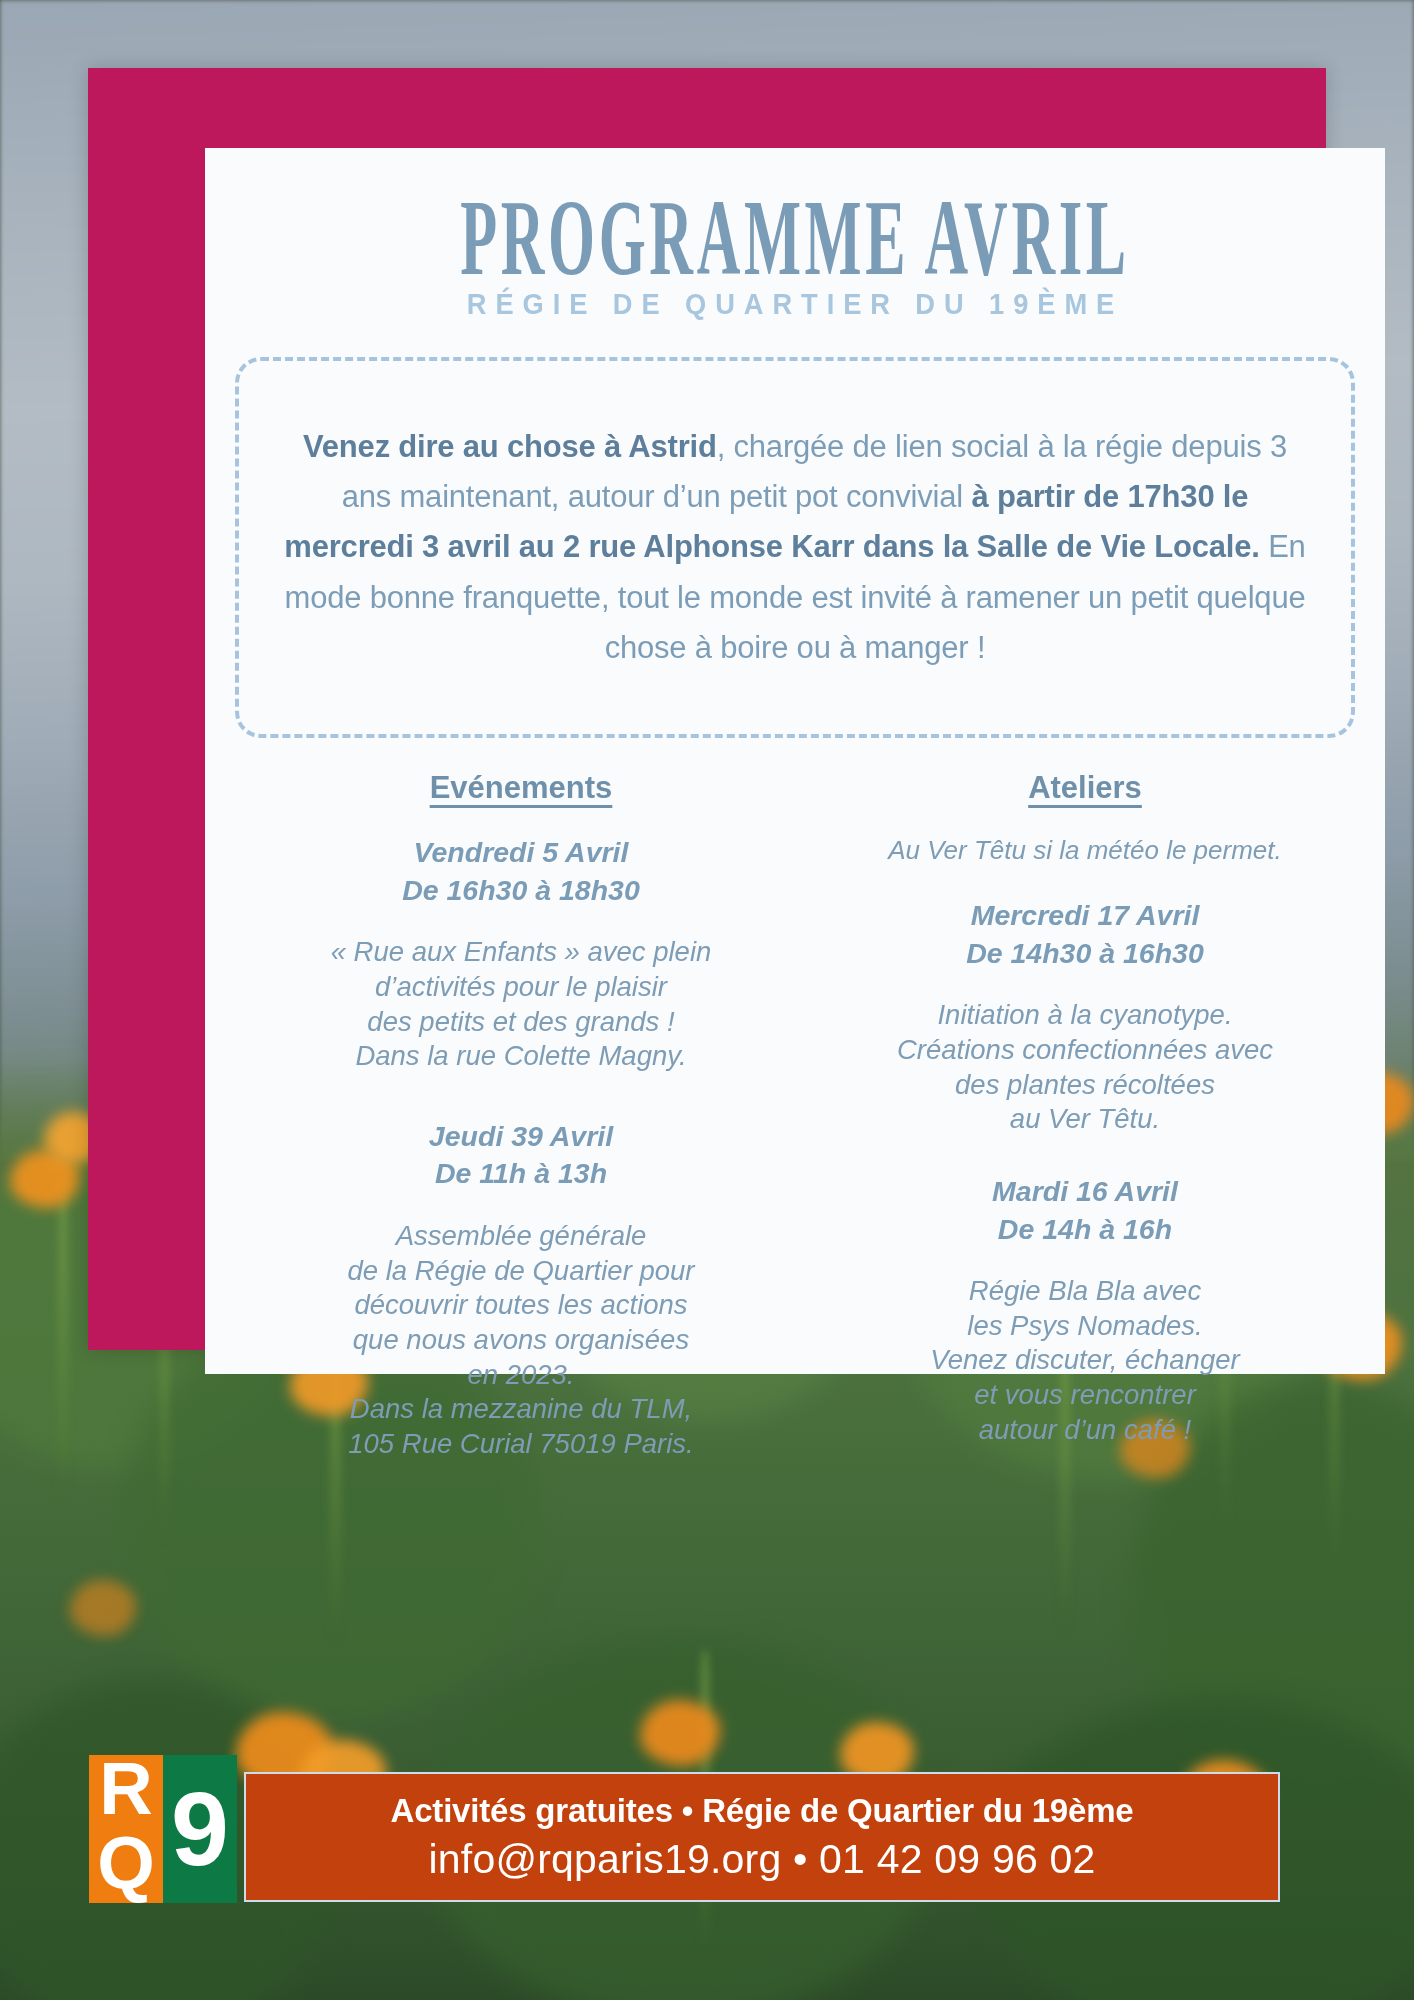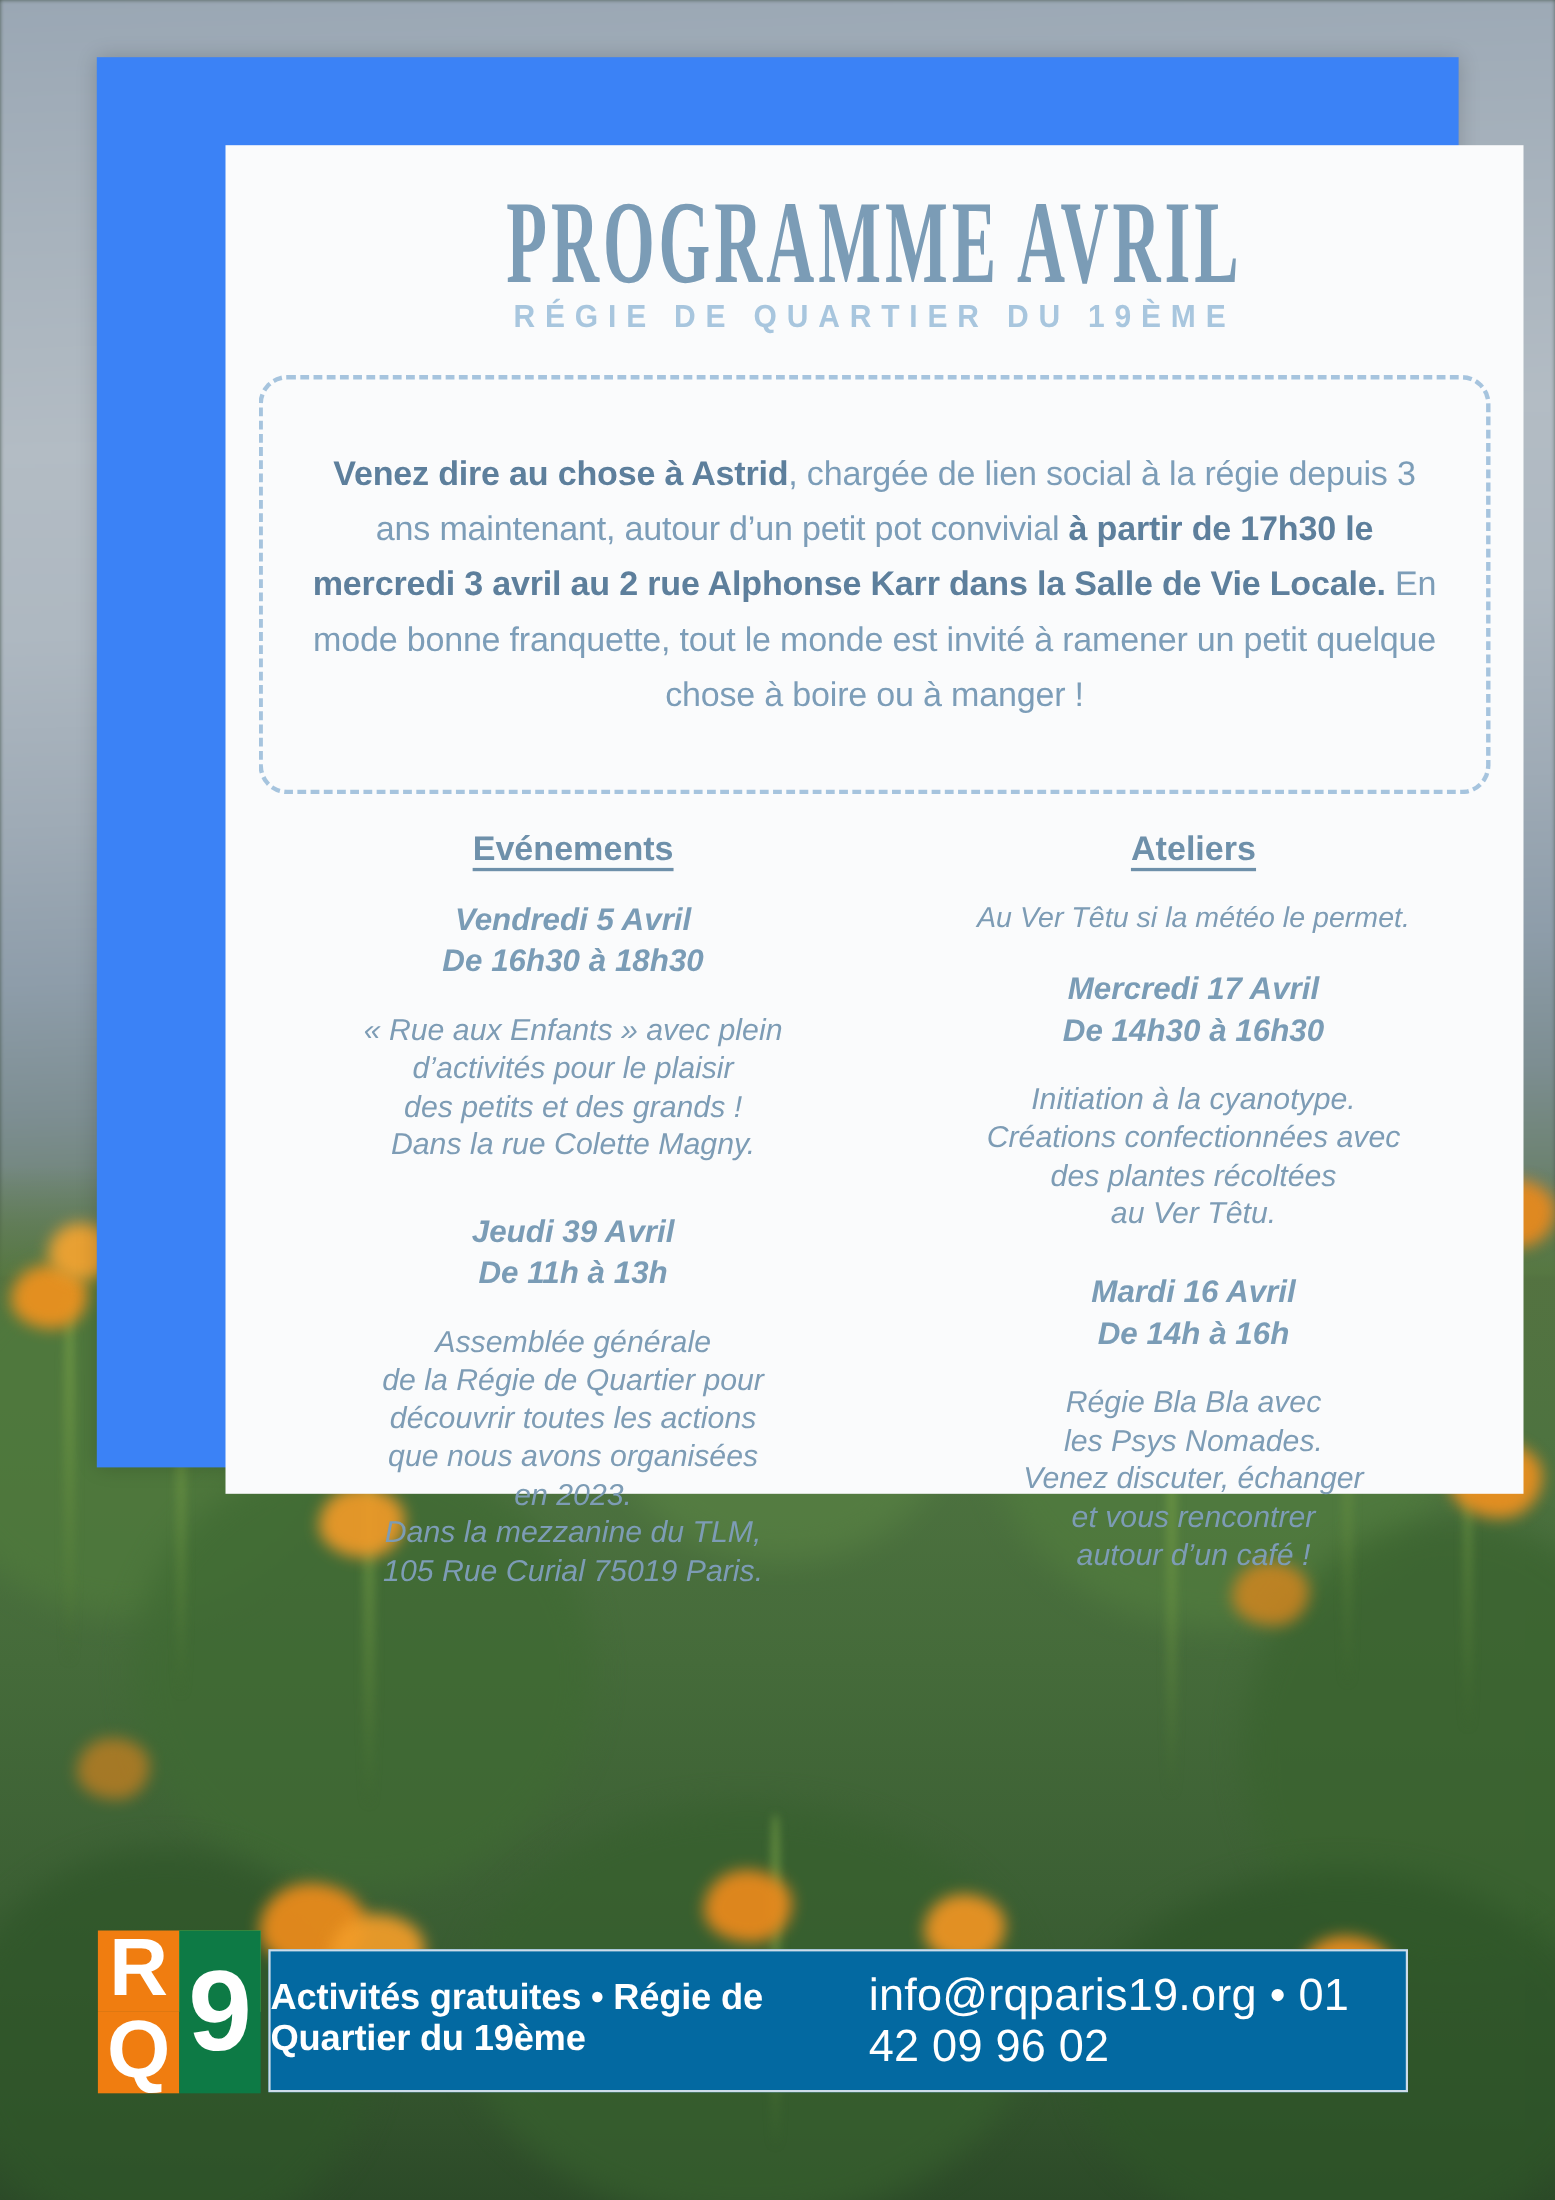--- a/index.html
+++ b/index.html
@@ -71,24 +71,24 @@
     position: absolute;
     background: linear-gradient(180deg, rgba(120,160,70,.75), rgba(60,100,45,.2));
     filter: blur(4px);
     border-radius: 40%;
   }
 
   
   #poster-frame {
     position: absolute;
     left: 88px;
-    top: 52px;
+    top: 68px;
     width: 1238px;
     height: 1282px;
-    background: #3b82f6;
+    background: #be185d;
     box-shadow: 0 0 18px rgba(0,0,0,.18);
   }
   #poster-sheet {
     position: absolute;
     left: 117px;
     top: 80px;
     width: 1180px;
     height: 1226px;
     background: #fafbfc;
   }
@@ -232,25 +232,25 @@
     font-weight: 700;
     font-size: 104px;
   }
 
   #footer-bar {
     position: absolute;
     left: 244px;
     top: 1772px;
     width: 1036px;
     height: 130px;
-    background: #0369a1;
+    background: #c2410c;
     border: 2px solid #cddcea;
     box-sizing: border-box;
     display: flex;
-    flex-direction: row;
+    flex-direction: column;
     align-items: center;
     justify-content: center;
   }
   #footer-line1 {
     font-family: "Liberation Sans", sans-serif;
     font-weight: 700;
     font-size: 33px;
     color: #ffffff;
     letter-spacing: -0.2px;
     margin-bottom: 6px;

